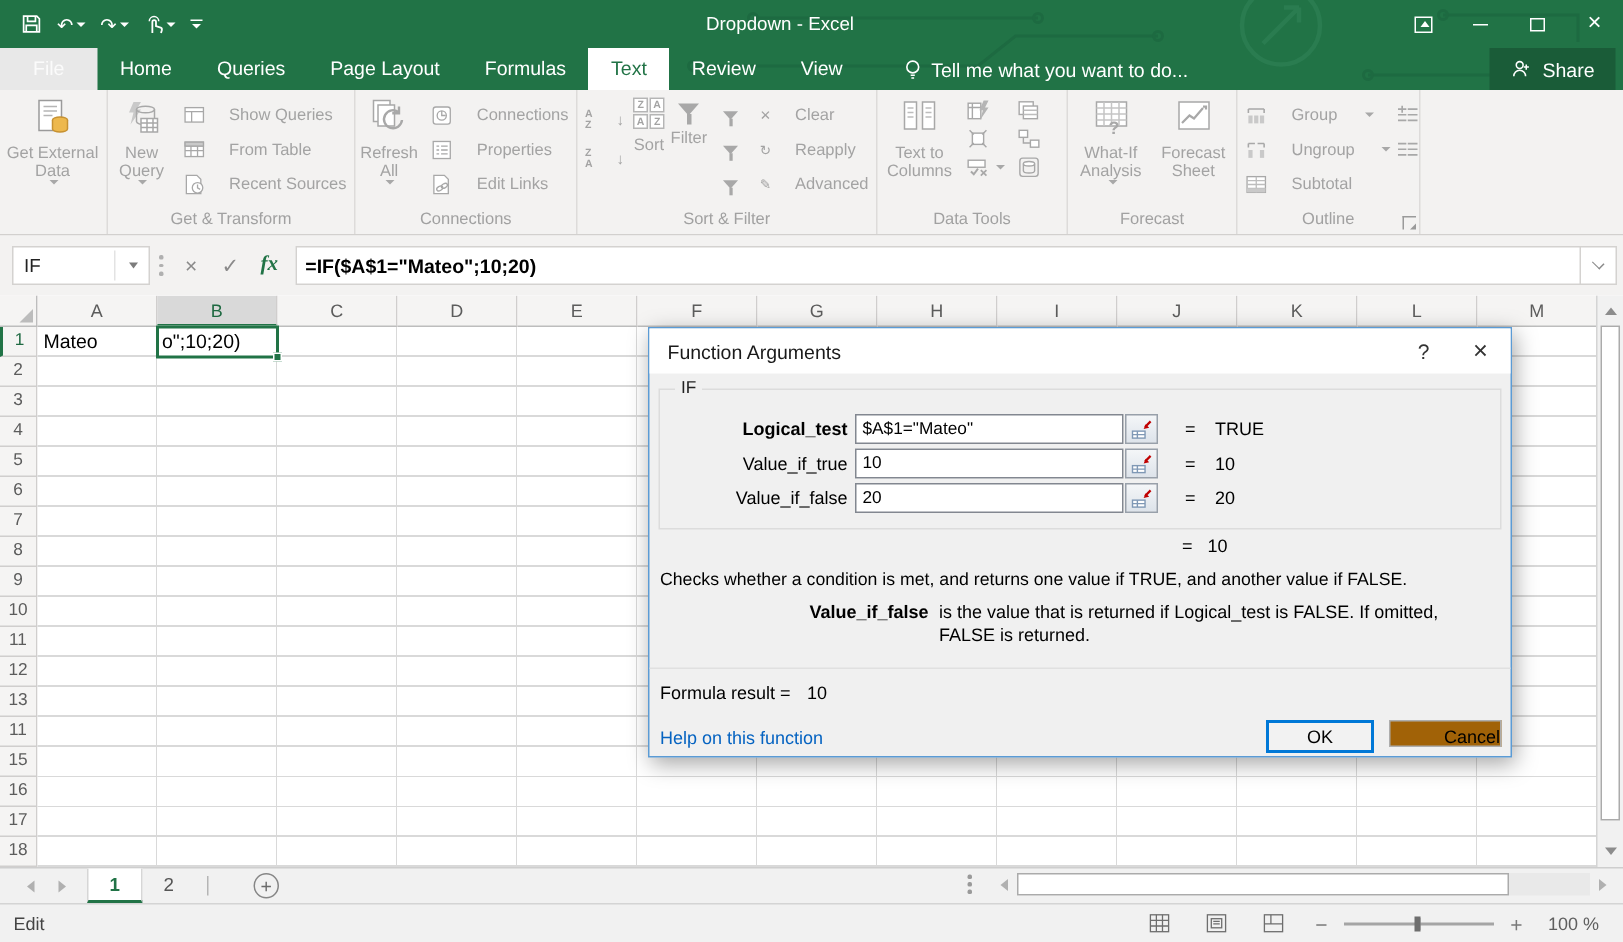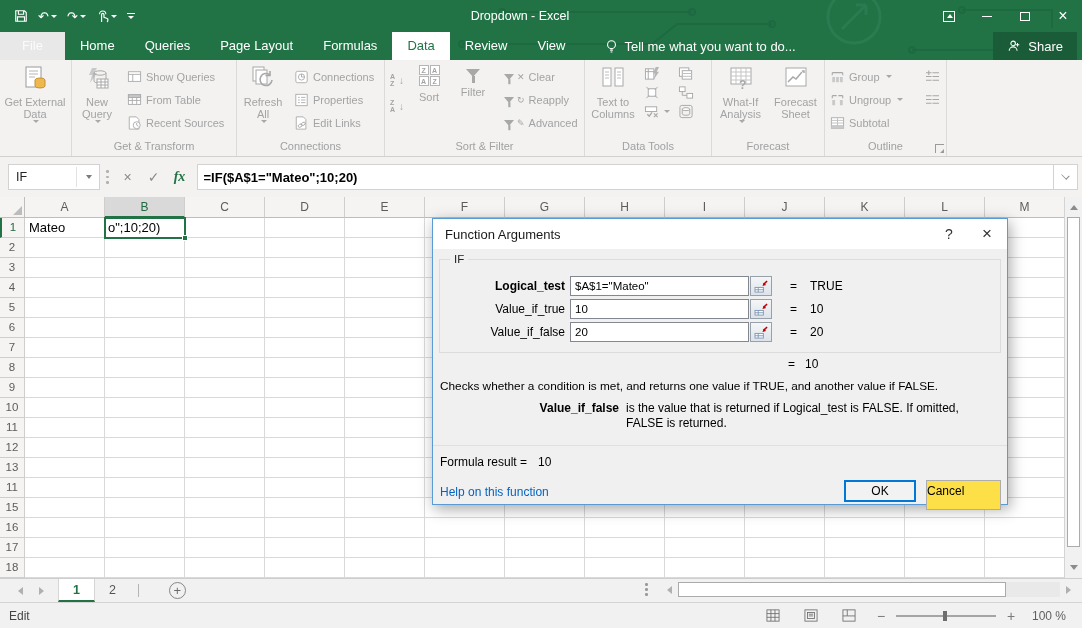--- a/index.html
+++ b/index.html
@@ -33,21 +33,21 @@
   
   .ribbon { position:absolute; left:0; top:60px; width:1082px; height:97px; background:#f3f2f1; border-bottom:1px solid #d2d0ce; display:flex; z-index:2; }
   .rgroup { position:relative; border-right:1px solid #dddbda; display:flex; flex-direction:column; padding:2px 3px 0 3px; }
   .rgroup-last { border-right:1px solid #dddbda; }
   .rfill { flex:1; }
   .rcontent { flex:1; display:flex; align-items:flex-start; }
   .rglabel { height:18px; text-align:center; font-size:11px; color:#a1a1a1; line-height:16px; white-space:nowrap; }
   .rbig { display:flex; flex-direction:column; align-items:center; text-align:center; font-size:11px; color:#a3a3a3; line-height:12px; padding-top:3px; }
   .rbig .ric { margin-bottom:5px; }
   .rsm-col { display:flex; flex-direction:column; justify-content:flex-start; padding-top:3px; }
-  .rsmall { display:flex; align-items:center; gap:4px; height:23px; font-size:11px; color:#a3a3a3; white-space:nowrap; padding:0 2px; }
+  .rsmall { display:flex; align-items:center; gap:16px; height:23px; font-size:11px; color:#a3a3a3; white-space:nowrap; padding:0 2px; }
   .ric, .ric16 { color:#a8a8a8; display:inline-flex; }
   .caret-gray { color:#a8a8a8; margin-left:2px; }
   .azword { display:flex; flex-direction:column; font-size:7px; font-weight:bold; line-height:7px; color:#a3a3a3; }
   .sorticon { display:grid; grid-template-columns:10px 10px; grid-gap:1px; font-size:7px; font-weight:bold; color:#a3a3a3; }
   .sorticon span { border:1px solid #b5b5b5; width:10px; height:10px; text-align:center; line-height:9px; background:#fff; }
   .funnel { width:0; height:0; border-left:7px solid transparent; border-right:7px solid transparent; border-top:8px solid #a8a8a8; position:relative; display:inline-block; }
   .funnel:after { content:""; position:absolute; left:-1.5px; top:-1px; width:3px; height:7px; background:#a8a8a8; }
   .funnel-sm { transform:scale(0.72); transform-origin:center; }
   .mini-glyph { font-size:9px; color:#a3a3a3; margin-left:-3px; }
   .dlauncher { position:absolute; right:2px; bottom:3px; width:9px; height:9px; border-left:1px solid #9a9a9a; border-top:1px solid #9a9a9a; }
@@ -115,21 +115,21 @@
   .resline-val { position:absolute; left:372px; top:108px; font-size:12px; }
   .dlg-desc { position:absolute; left:7px; top:130px; width:560px; font-size:11.8px; }
   .arghelp { position:absolute; left:7px; top:152px; width:562px; display:flex; }
   .arghelp .ah-label { width:179px; text-align:right; font-weight:bold; flex:none; }
   .arghelp .ah-text { margin-left:7px; width:372px; line-height:15px; }
   .dlg-hr { position:absolute; left:0; right:0; top:196px; border-top:1px solid #e0e0e0; }
   .fres-label { position:absolute; left:7px; top:206px; }
   .fres-val { position:absolute; left:105px; top:206px; }
   .help-link { position:absolute; left:7px; top:236px; color:#0563c1; font-size:12px; }
   .btn-ok { position:absolute; left:411px; top:231px; width:72px; height:22px; background:#f2f2f2; border:2px solid #0078d7; font-size:12px; text-align:center; line-height:18px; }
-  .btn-cancel { position:absolute; left:493px; top:231px; width:75px; height:30px; background:#fde047; border:1px solid #adadad; font-size:12px; text-align:left; line-height:20px; }
+  .btn-cancel { position:absolute; left:493px; top:231px; width:75px; height:18px; background:#a16207; border:1px solid #adadad; font-size:12px; text-align:right; line-height:20px; }
 
   
   .stabrow { position:absolute; left:0; top:578px; width:1082px; height:24px; background:#f1f1f1; border-top:1px solid #cecece; display:flex; align-items:stretch; }
   .snav { display:flex; align-items:center; gap:16px; padding:0 14px 0 18px; }
   .tri-l { width:0; height:0; border-top:4.5px solid transparent; border-bottom:4.5px solid transparent; border-right:5.5px solid #b0b0b0; }
   .tri-r { width:0; height:0; border-top:4.5px solid transparent; border-bottom:4.5px solid transparent; border-left:5.5px solid #b0b0b0; }
   .stab { padding:0 14px; font-size:12.5px; color:#555; line-height:22px; }
   .stab.active { background:#fff; color:#217346; font-weight:bold; border-bottom:2px solid #217346; border-left:1px solid #d6d6d6; border-right:1px solid #d6d6d6; }
   .stab-sep { width:1px; background:#b5b5b5; margin:5px 8px; }
   .newsheet { width:17px; height:17px; border:1px solid #868686; border-radius:50%; color:#6a6a6a; font-size:13px; line-height:15px; text-align:center; align-self:center; margin-left:22px; }
@@ -214,21 +214,21 @@
         <span class="win-btn close-x">×</span>
       </div>
     </div>
 
     <div class="tabrow">
       <div class="tab tab-file">File</div>
       <div class="tab">Home</div>
       <div class="tab">Queries</div>
       <div class="tab">Page Layout</div>
       <div class="tab">Formulas</div>
-      <div class="tab tab-active">Data</div>
+      <div class="tab tab-active">Text</div>
       <div class="tab">Review</div>
       <div class="tab">View</div>
       <div class="tellme">
         <svg width="11" height="15" viewBox="0 0 12 16">
             <circle cx="6" cy="6" r="4.3" fill="none" stroke="#fff" stroke-width="1.2"></circle>
             <path d="M4.5 12 h3 M5 14 h2" stroke="#fff" stroke-width="1.2"></path>
           </svg>
         <span>Tell me what you want to do...</span>
       </div>
       <div class="share-btn">

